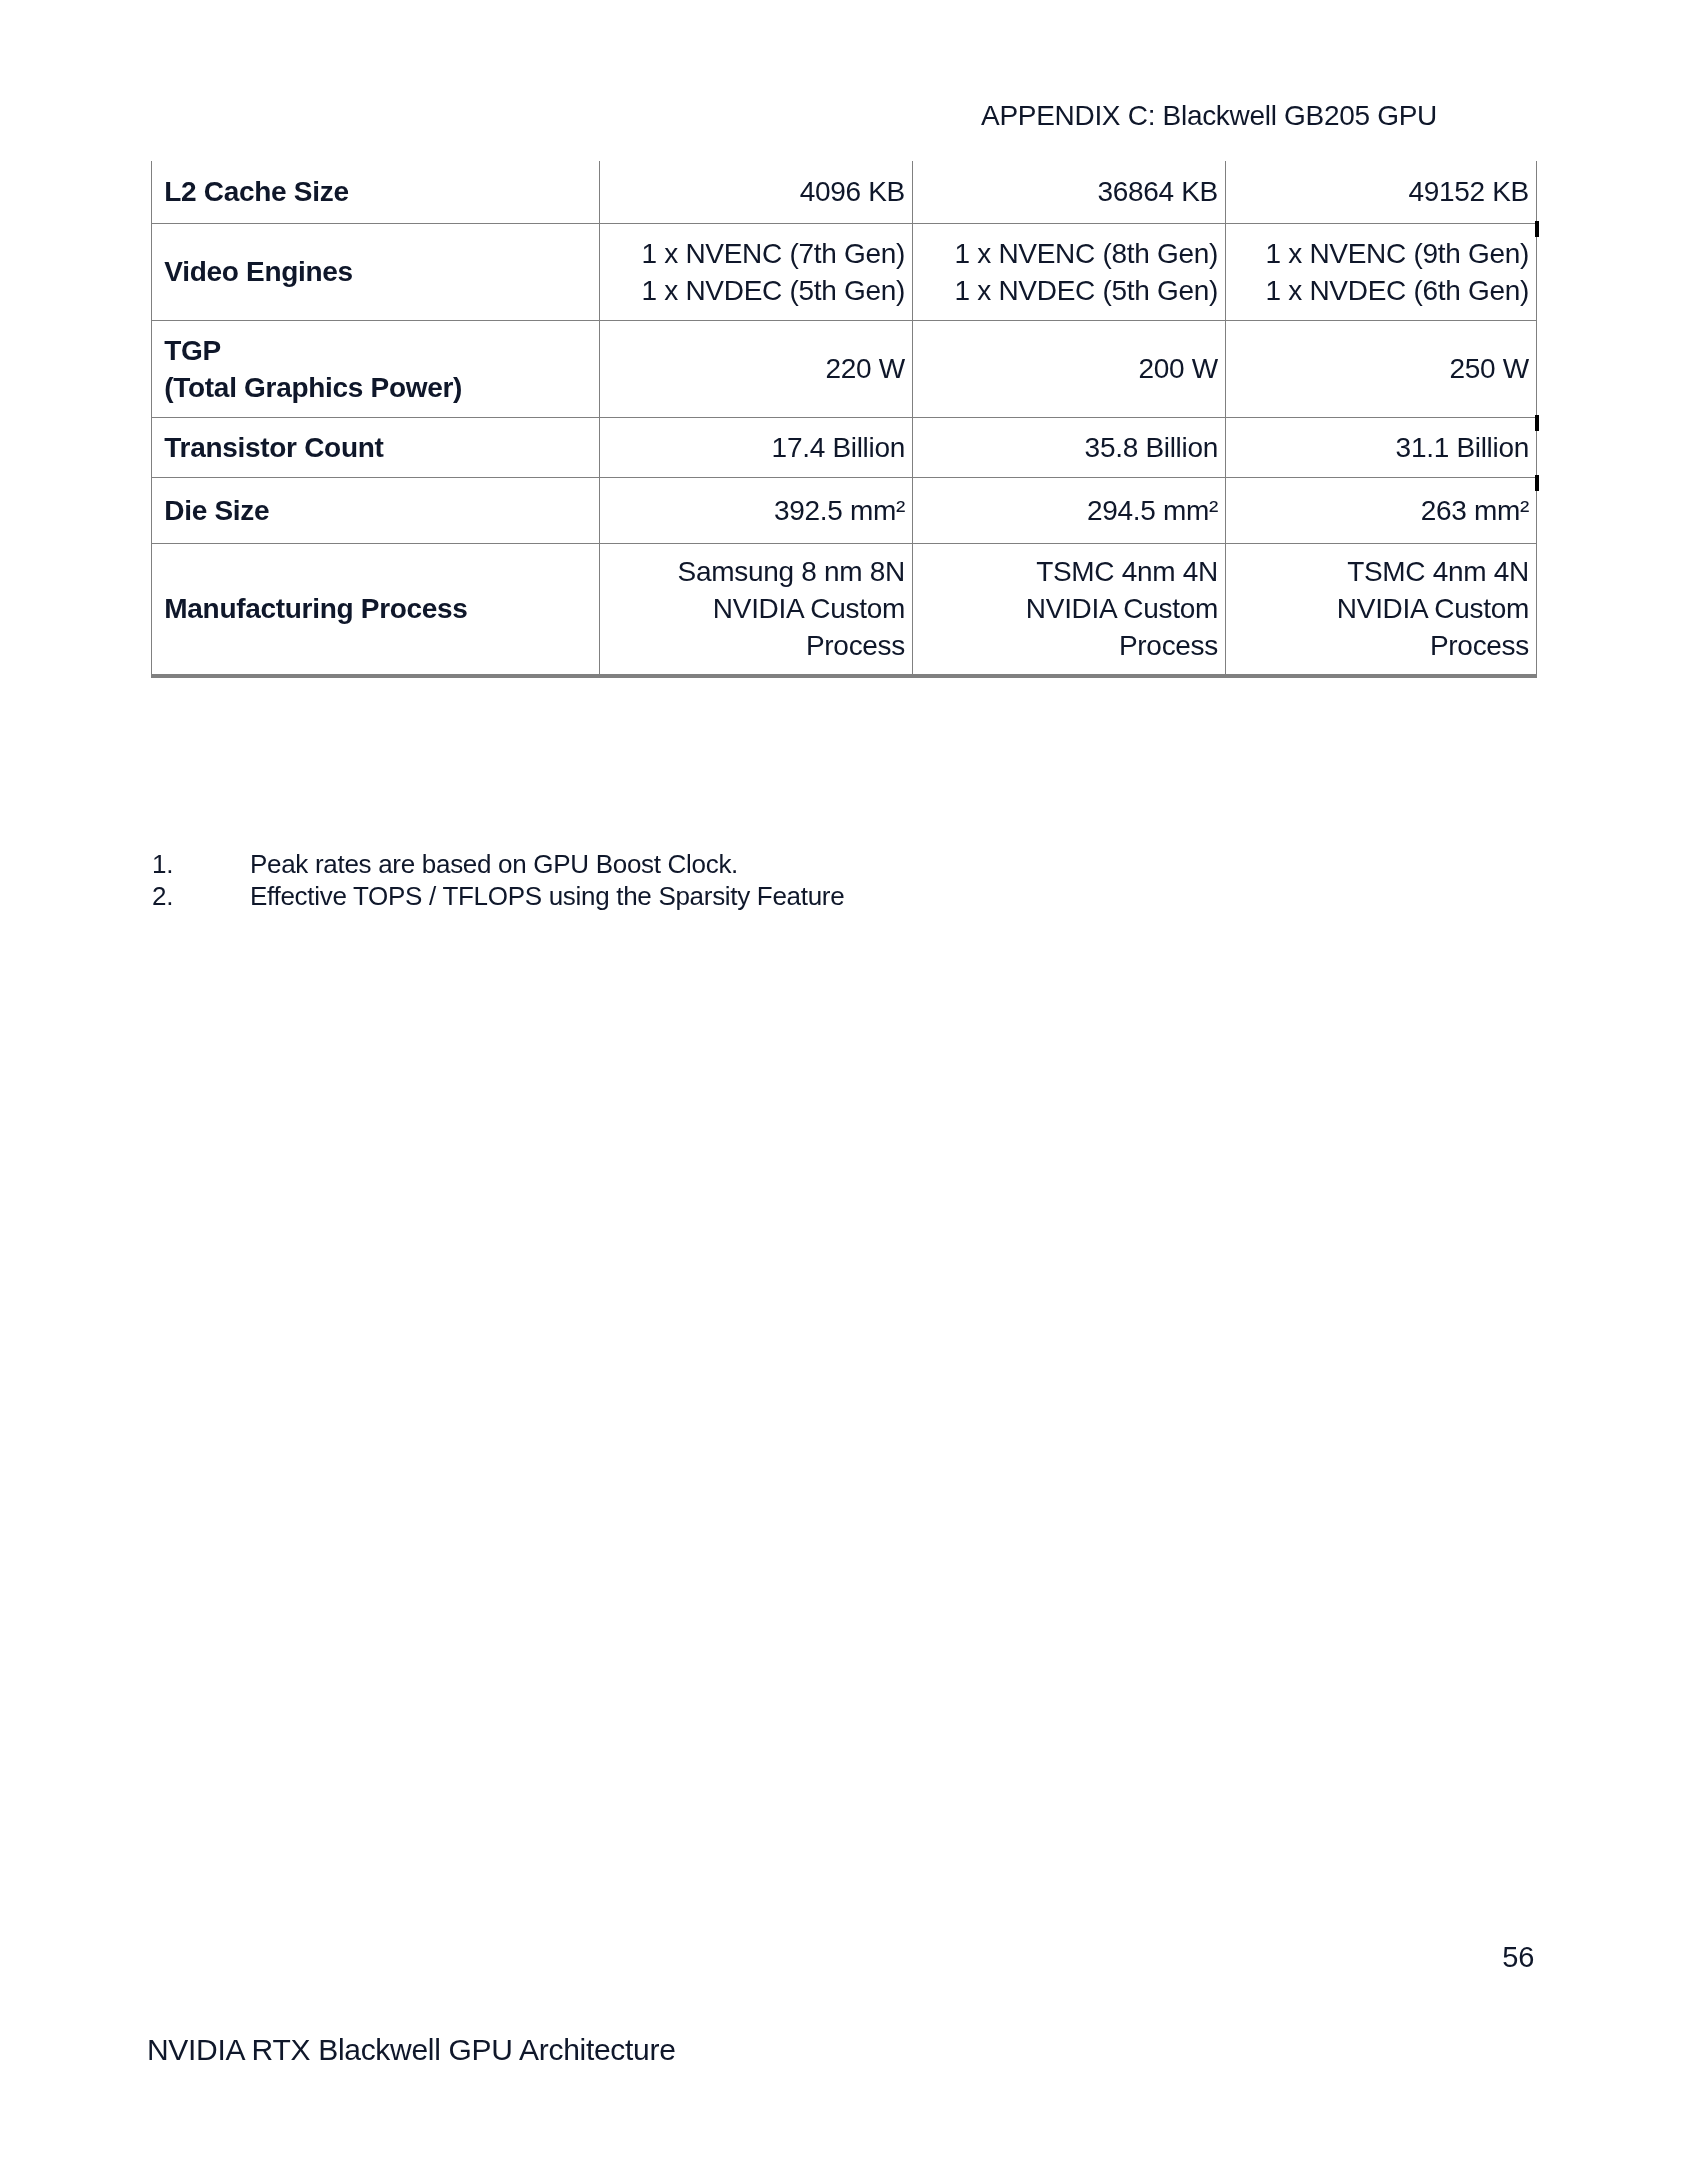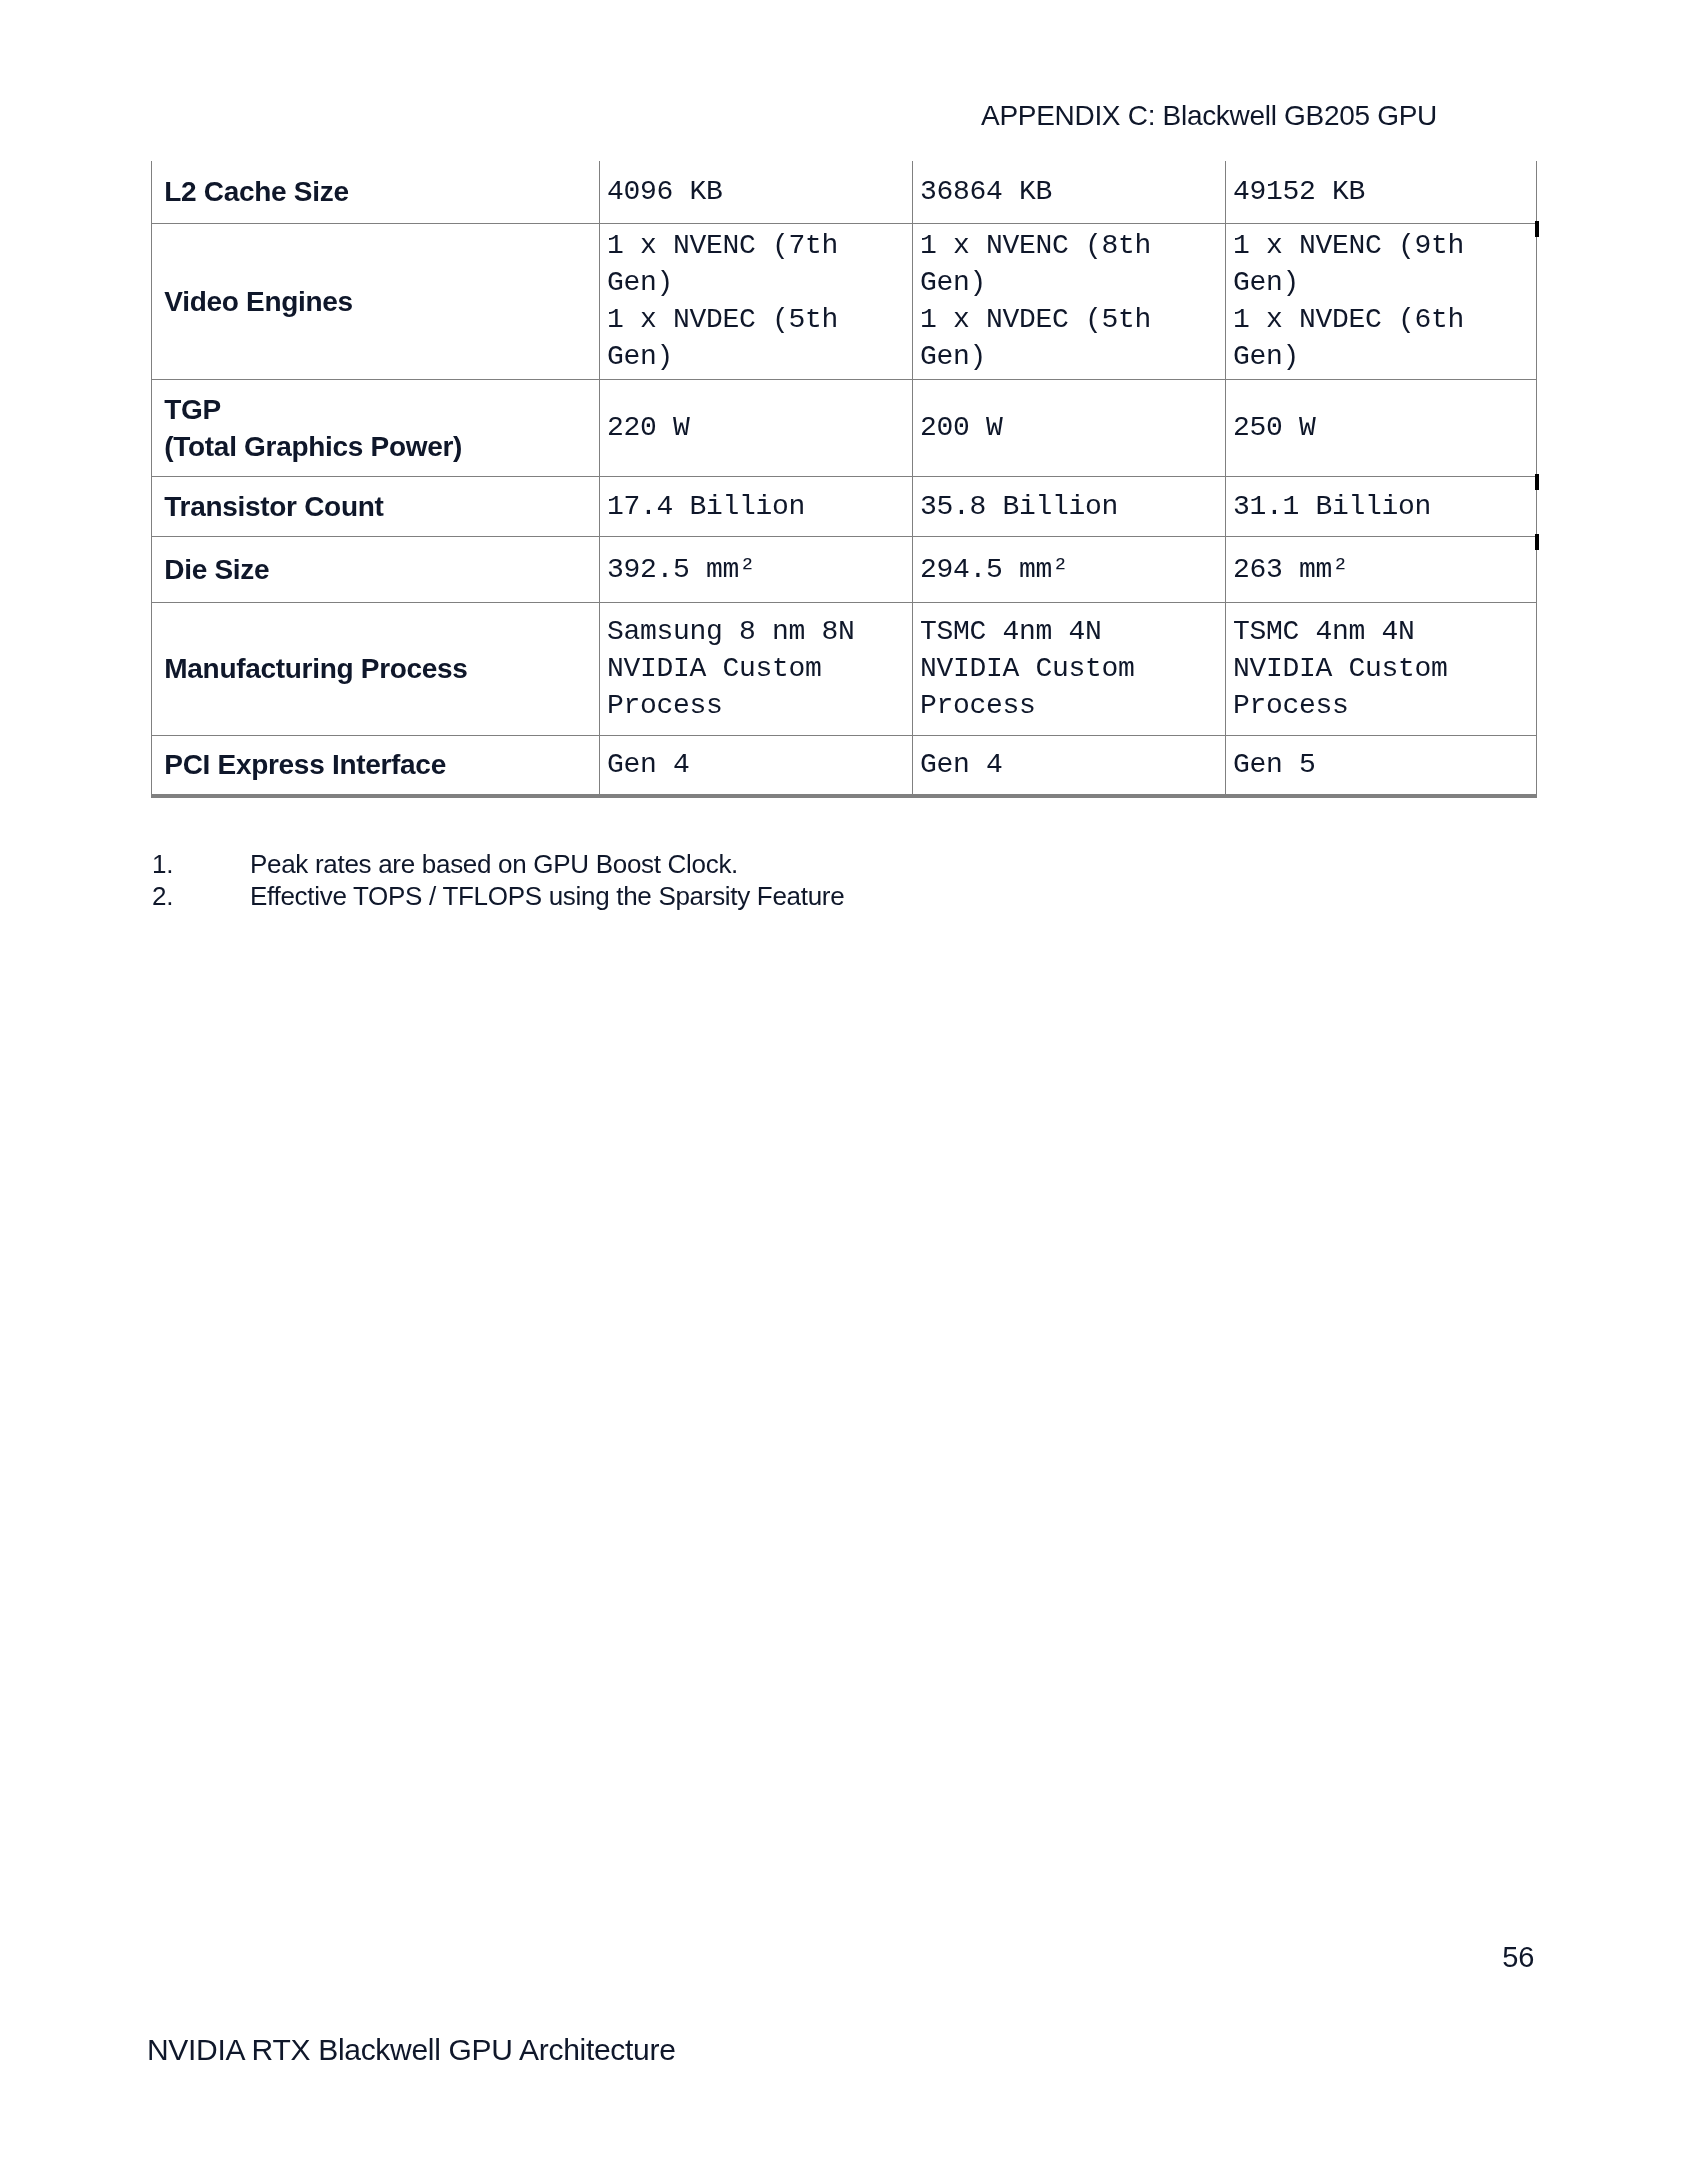--- a/index.html
+++ b/index.html
@@ -42,21 +42,21 @@
     background: #ffffff;
   }
   table.spec-table tr:first-child td { border-top: 0; }
   table.spec-table tr:last-child td { border-bottom: 4.4px solid #808080; }
   td.row-label {
     font-weight: bold;
     text-align: left;
     padding-left: 12.3px;
     padding-right: 13px;
   }
-  td.spec-value { text-align: left; padding: 3.5px 7px; font-family: Liberation Mono, monospace; }
+  td.spec-value { text-align: right; padding: 3.5px 7px; }
   td.hl {
     border-top: 3.5px solid #000000;
     border-left: 3.5px solid #000000;
     position: relative;
   }
   td.hl::after {
     content: "";
     position: absolute;
     top: -2.6px;
     right: -2.6px;
@@ -146,26 +146,20 @@
           <td class="spec-value">Samsung 8 nm 8N
 NVIDIA Custom
 Process</td>
           <td class="spec-value">TSMC 4nm 4N
 NVIDIA Custom
 Process</td>
           <td class="spec-value">TSMC 4nm 4N
 NVIDIA Custom
 Process</td>
         </tr>
-        <tr style="height:61px">
-          <td class="row-label">PCI Express Interface</td>
-          <td class="spec-value">Gen 4</td>
-          <td class="spec-value">Gen 4</td>
-          <td class="spec-value">Gen 5</td>
-        </tr>
       </tbody>
     </table>
   </div>
 
   <div class="footnotes">
     <div class="footnote-item">
       <span class="footnote-number">1.</span>
       <span class="footnote-text">Peak rates are based on GPU Boost Clock.</span>
     </div>
     <div class="footnote-item">

